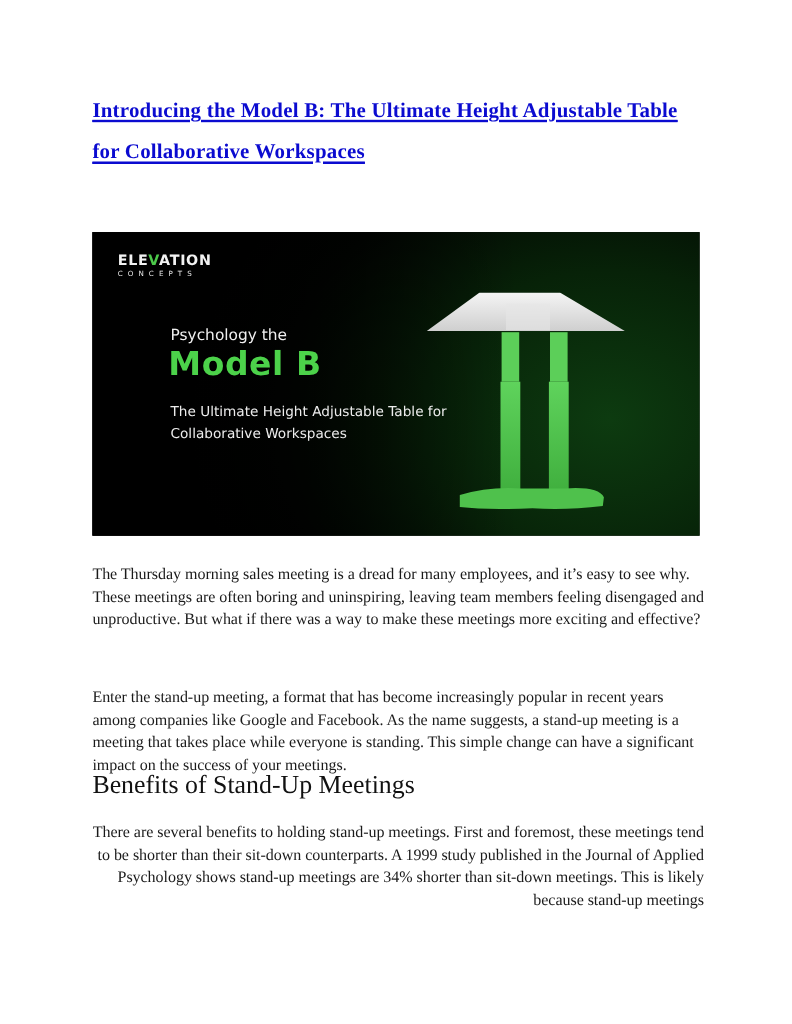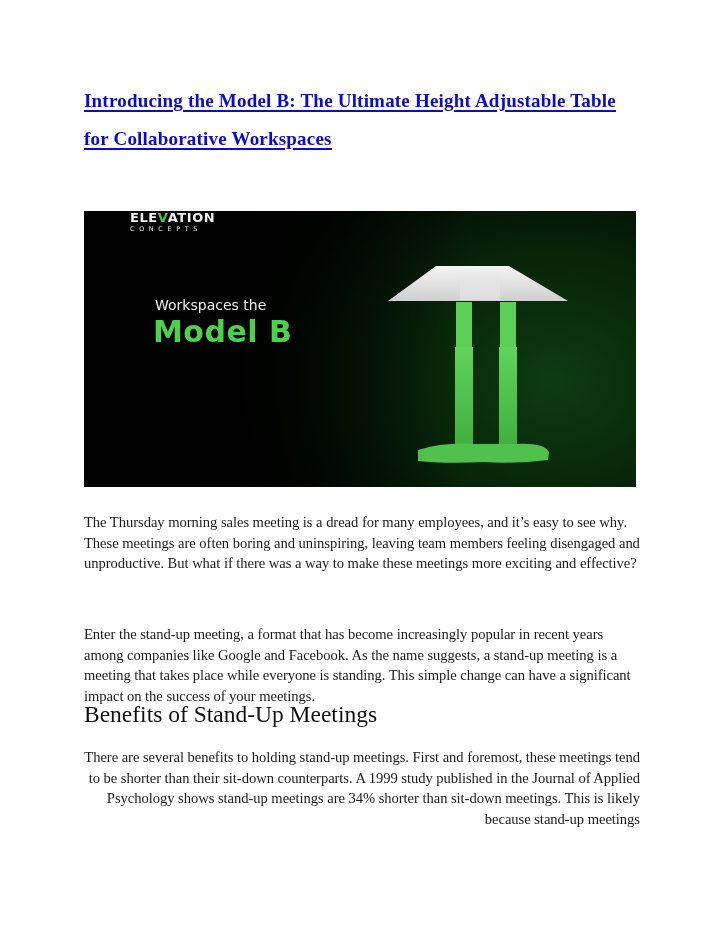--- a/index.html
+++ b/index.html
@@ -50,24 +50,23 @@
         radial-gradient(ellipse 380px 300px at 470px 170px, #0d3b10 0%, #072208 45%, #020602 80%, #000 100%),
         #000;
     }
     .hero-dark {
       position: absolute; inset: 0;
       background: linear-gradient(90deg, rgba(0,0,0,0.95) 0%, rgba(0,0,0,0.7) 35%, rgba(0,0,0,0) 70%);
     }
     .logo {
       position: absolute;
       left: 23px;
-      top: 0;
+      top: 20px;
       font-family: "DejaVu Sans", sans-serif;
       color: #f2f2f2;
-      margin-left: 23px;
     }
     .logo-top {
       font-size: 13px;
       font-weight: bold;
       letter-spacing: 0.6px;
       line-height: 14px;
     }
     .logo-top .accent { color: #4cc94a; }
     .logo-bottom {
       font-size: 6.5px;
@@ -147,22 +146,23 @@
   </h1>
 
   <div class="hero">
     <div class="hero-dark"></div>
 
     <div class="logo">
       <div class="logo-top"><span>ELE</span><span class="accent">V</span><span>ATION</span></div>
       <div class="logo-bottom">CONCEPTS</div>
     </div>
 
-    <div class="hero-intro">Workspaces the</div>
+    <div class="hero-intro">Psychology the</div>
     <div class="hero-model">Model B</div>
+    <div class="hero-sub">The Ultimate Height Adjustable Table for Collaborative Workspaces</div>
 
     <svg class="table-svg" width="210" height="200" viewBox="0 0 210 200">
       <defs>
         <linearGradient id="topg" x1="0" y1="0" x2="0" y2="1">
           <stop offset="0" stop-color="#f4f4f4"></stop>
           <stop offset="1" stop-color="#cfcfcf"></stop>
         </linearGradient>
         <linearGradient id="legg" x1="0" y1="0" x2="0" y2="1">
           <stop offset="0" stop-color="#5fd35c"></stop>
           <stop offset="1" stop-color="#3fae3d"></stop>

